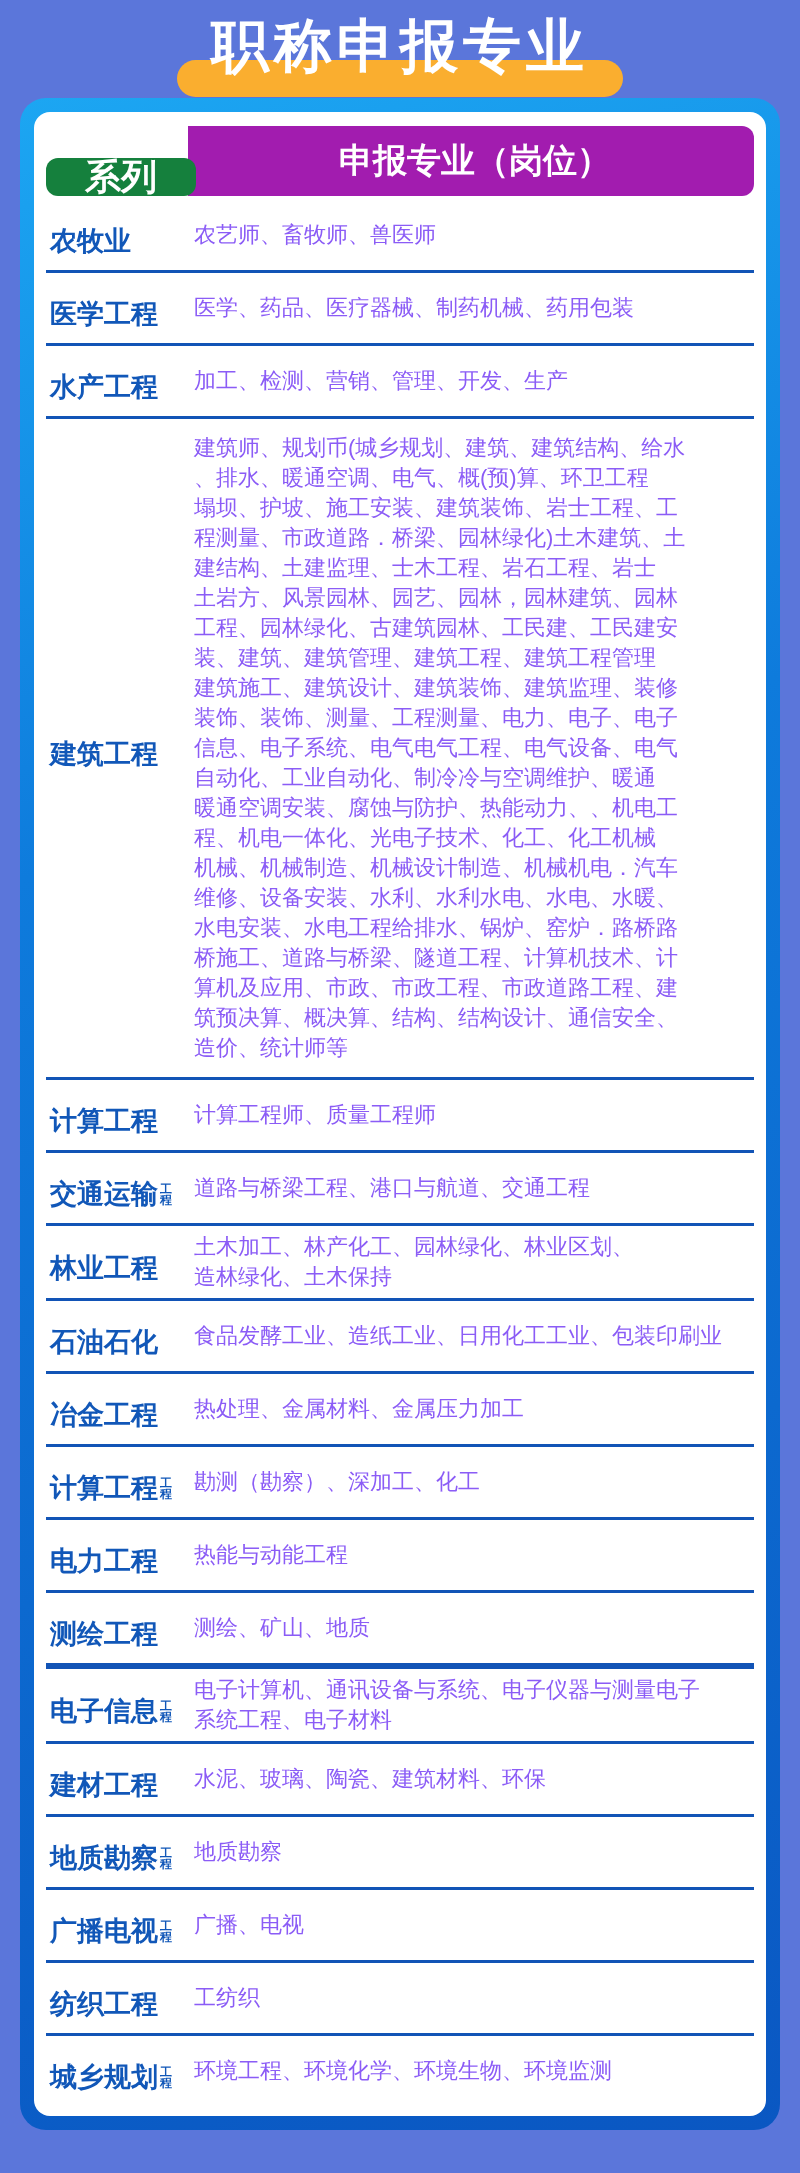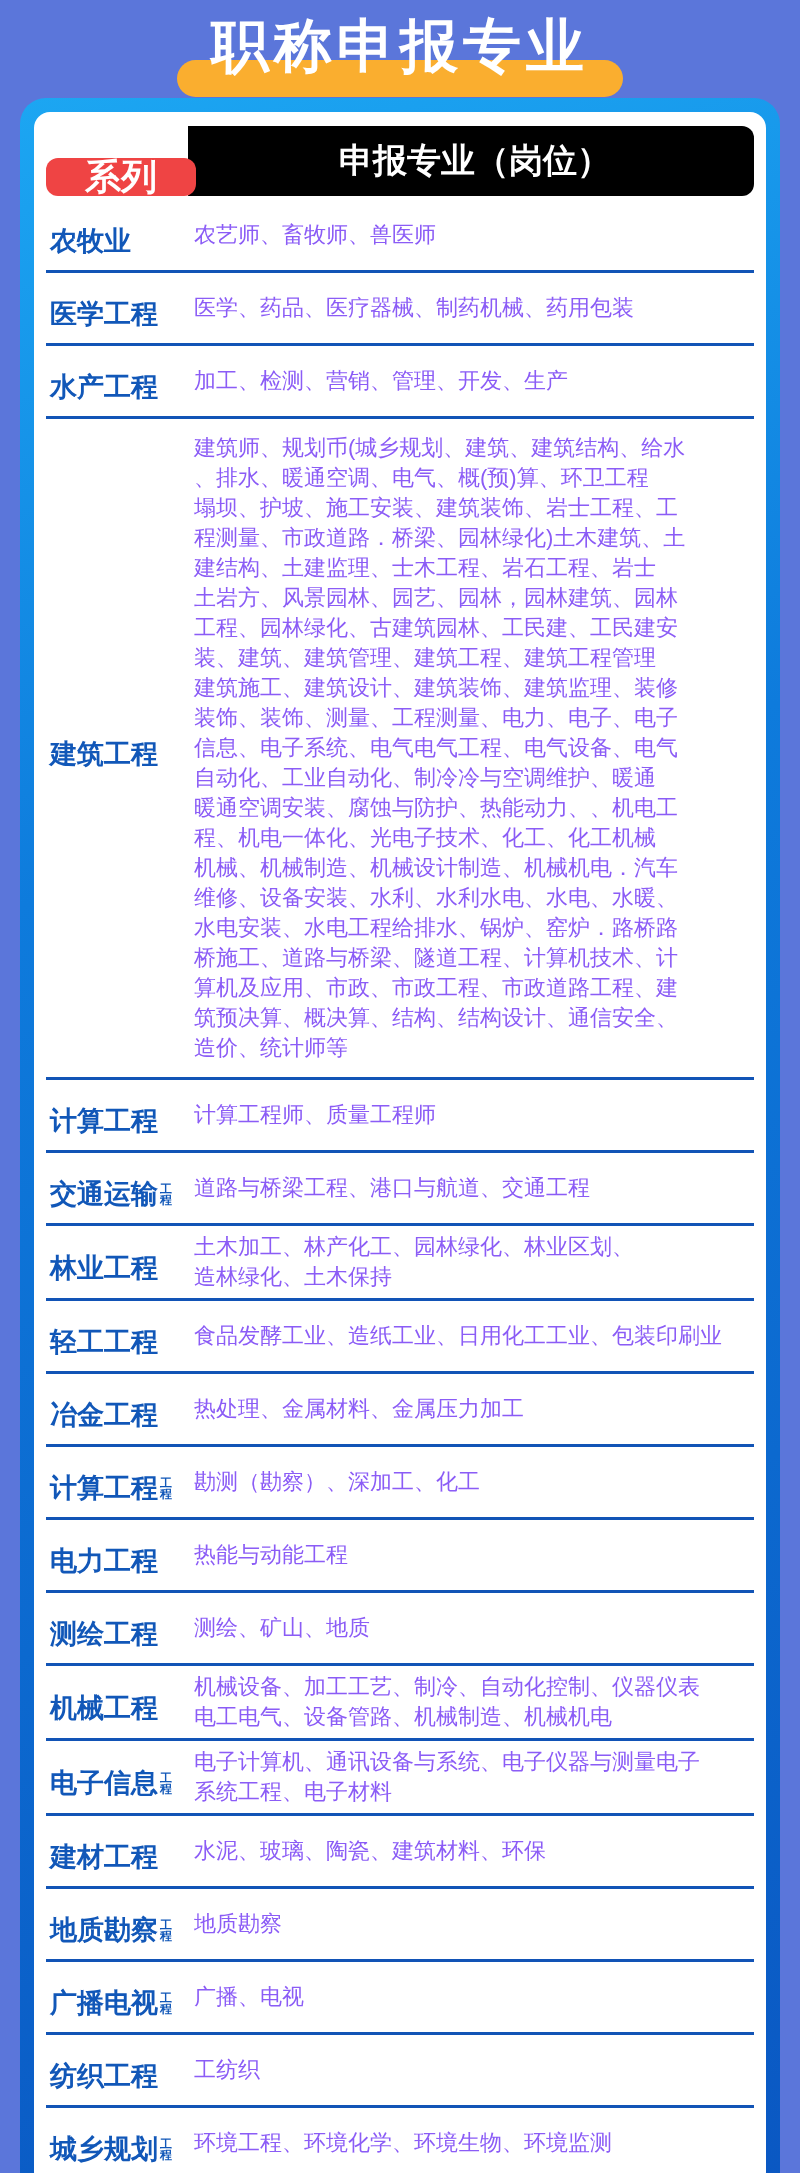--- a/index.html
+++ b/index.html
@@ -30,27 +30,27 @@
     box-sizing:border-box;
   }
   .card{
     background:#FFFFFF;border-radius:16px;
     padding:14px 12px 10px 12px;box-sizing:border-box;
   }
 
   
   .thead{display:flex;height:70px;margin-bottom:4px;}
   .th-series{
-    width:150px;background:#ef4444;border-radius:12px;
+    width:150px;background:#15803d;border-radius:12px;
     color:#fff;font-size:36px;font-weight:900;
     display:flex;align-items:center;justify-content:center;
     position:relative;z-index:2;flex:none;margin-top:32px;
   }
   .th-major{
-    flex:1;background:#000000;border-radius:0 12px 12px 0;
+    flex:1;background:#a21caf;border-radius:0 12px 12px 0;
     margin-left:-8px;padding-left:8px;
     color:#fff;font-size:34px;font-weight:900;
     display:flex;align-items:center;justify-content:center;
   }
 
   
   .row{display:flex;align-items:center;min-height:70px;padding:6px 0;box-sizing:border-box;}
   .row.tall{padding:14px 0;}
   .label{
     width:148px;flex:none;display:flex;align-items:center;
@@ -169,21 +169,21 @@
       <span class="label-text">林业工程</span>
 
     </div>
     <div class="content">土木加工、林产化工、园林绿化、林业区划、
 造林绿化、土木保持</div>
   </div>
   <div class="divider"></div>
 
   <div class="row">
     <div class="label">
-      <span class="label-text">轻工工程</span>
+      <span class="label-text">石油石化</span>
 
     </div>
     <div class="content">食品发酵工业、造纸工业、日用化工工业、包装印刷业</div>
   </div>
   <div class="divider"></div>
 
   <div class="row">
     <div class="label">
       <span class="label-text">冶金工程</span>
 
@@ -215,28 +215,20 @@
 
   <div class="row">
     <div class="label">
       <span class="label-text">测绘工程</span>
 
     </div>
     <div class="content">测绘、矿山、地质</div>
   </div>
   <div class="divider"></div>
 
-  <div class="row">
-    <div class="label">
-      <span class="label-text">机械工程</span>
-
-    </div>
-    <div class="content">机械设备、加工工艺、制冷、自动化控制、仪器仪表
-电工电气、设备管路、机械制造、机械机电</div>
-  </div>
   <div class="divider"></div>
 
   <div class="row">
     <div class="label">
       <span class="label-text">电子信息</span>
       <span class="mini">
                 <span>工</span>
                 <span>程</span>
               </span>
     </div>

